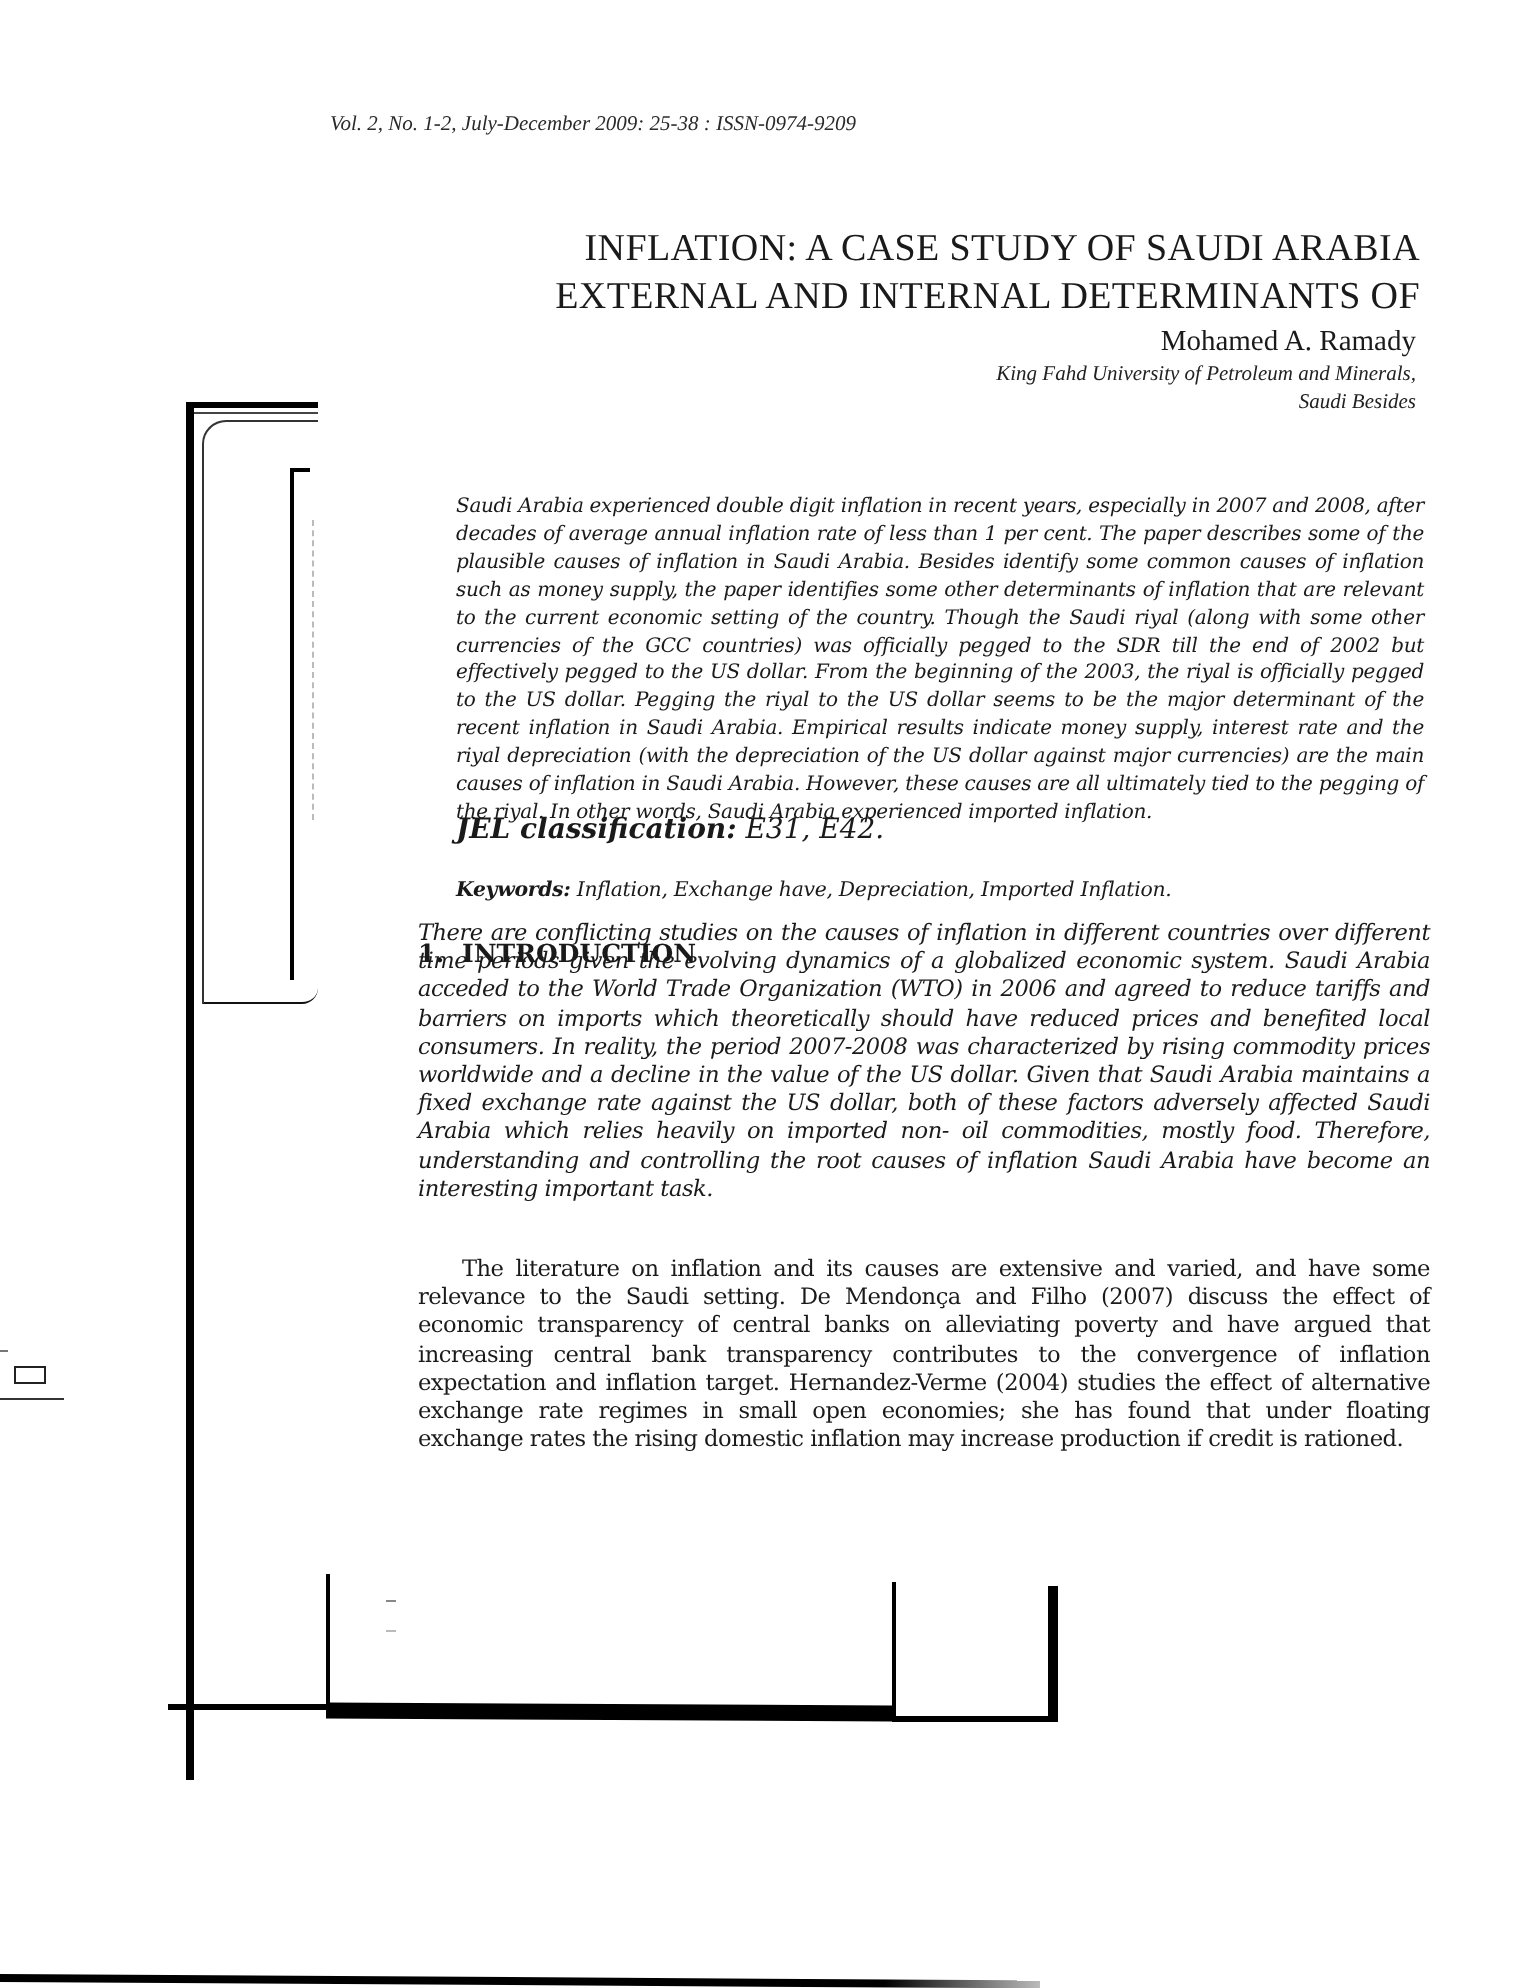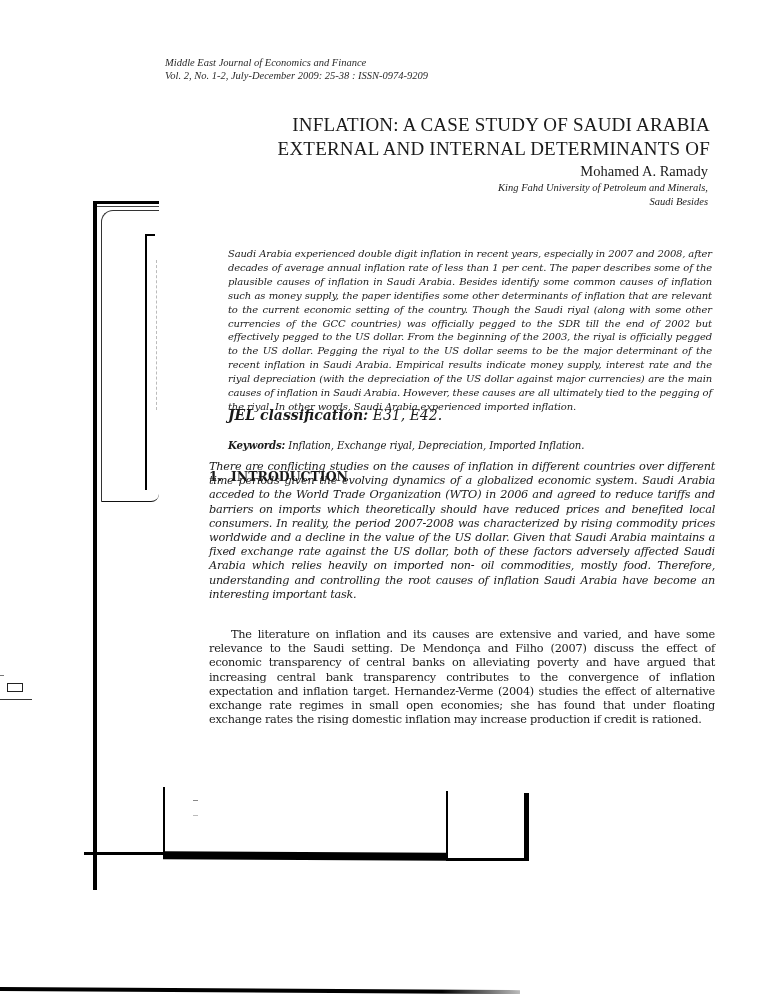--- a/index.html
+++ b/index.html
@@ -26,21 +26,20 @@
     .para1 { top: 460px; font-style: italic; }
     .para2 { top: 628px; text-indent: 22px; }
 
     
     .frame { position: absolute; background: #000; }
   </style>
 </head>
 <body>
 
 <div class="journal-header">
-  <div>Middle East Journal of Economics and Finance</div>
   <div>Vol. 2, No. 1-2, July-December 2009: 25-38 : ISSN-0974-9209</div>
 </div>
 
 <div class="title">
   <div>INFLATION: A CASE STUDY OF SAUDI ARABIA</div>
   <div>EXTERNAL AND INTERNAL DETERMINANTS OF</div>
 </div>
 
 <div class="author">Mohamed A. Ramady</div>
 <div class="affiliation">
@@ -48,21 +47,21 @@
   <div>Saudi Besides</div>
 </div>
 
 <div class="abstract">Saudi Arabia experienced double digit inflation in recent years, especially in 2007 and 2008, after decades of average annual inflation rate of less than 1 per cent. The paper describes some of the plausible causes of inflation in Saudi Arabia. Besides identify some common causes of inflation such as money supply, the paper identifies some other determinants of inflation that are relevant to the current economic setting of the country. Though the Saudi riyal (along with some other currencies of the GCC countries) was officially pegged to the SDR till the end of 2002 but effectively pegged to the US dollar. From the beginning of the 2003, the riyal is officially pegged to the US dollar. Pegging the riyal to the US dollar seems to be the major determinant of the recent inflation in Saudi Arabia. Empirical results indicate money supply, interest rate and the riyal depreciation (with the depreciation of the US dollar against major currencies) are the main causes of inflation in Saudi Arabia. However, these causes are all ultimately tied to the pegging of the riyal. In other words, Saudi Arabia experienced imported inflation.</div>
 
 <div class="jel">
   <span class="b">JEL classification:</span><span> E31, E42.</span>
 </div>
 
 <div class="keywords">
-  <span class="b">Keywords:</span><span> Inflation, Exchange riyal, Depreciation, Imported Inflation.</span>
+  <span class="b">Keywords:</span><span> Inflation, Exchange have, Depreciation, Imported Inflation.</span>
 </div>
 
 <div class="section-heading">
   <span class="num">1.</span><span>INTRODUCTION</span>
 </div>
 
 <div class="body-text para1">There are conflicting studies on the causes of inflation in different countries over different time periods given the evolving dynamics of a globalized economic system. Saudi Arabia acceded to the World Trade Organization (WTO) in 2006 and agreed to reduce tariffs and barriers on imports which theoretically should have reduced prices and benefited local consumers. In reality, the period 2007-2008 was characterized by rising commodity prices worldwide and a decline in the value of the US dollar. Given that Saudi Arabia maintains a fixed exchange rate against the US dollar, both of these factors adversely affected Saudi Arabia which relies heavily on imported non- oil commodities, mostly food. Therefore, understanding and controlling the root causes of inflation Saudi Arabia have become an interesting important task.</div>
 <div class="body-text para2">The literature on inflation and its causes are extensive and varied, and have some relevance to the Saudi setting. De Mendonça and Filho (2007) discuss the effect of economic transparency of central banks on alleviating poverty and have argued that increasing central bank transparency contributes to the convergence of inflation expectation and inflation target. Hernandez-Verme (2004) studies the effect of alternative exchange rate regimes in small open economies; she has found that under floating exchange rates the rising domestic inflation may increase production if credit is rationed.</div>
 
 <div>

